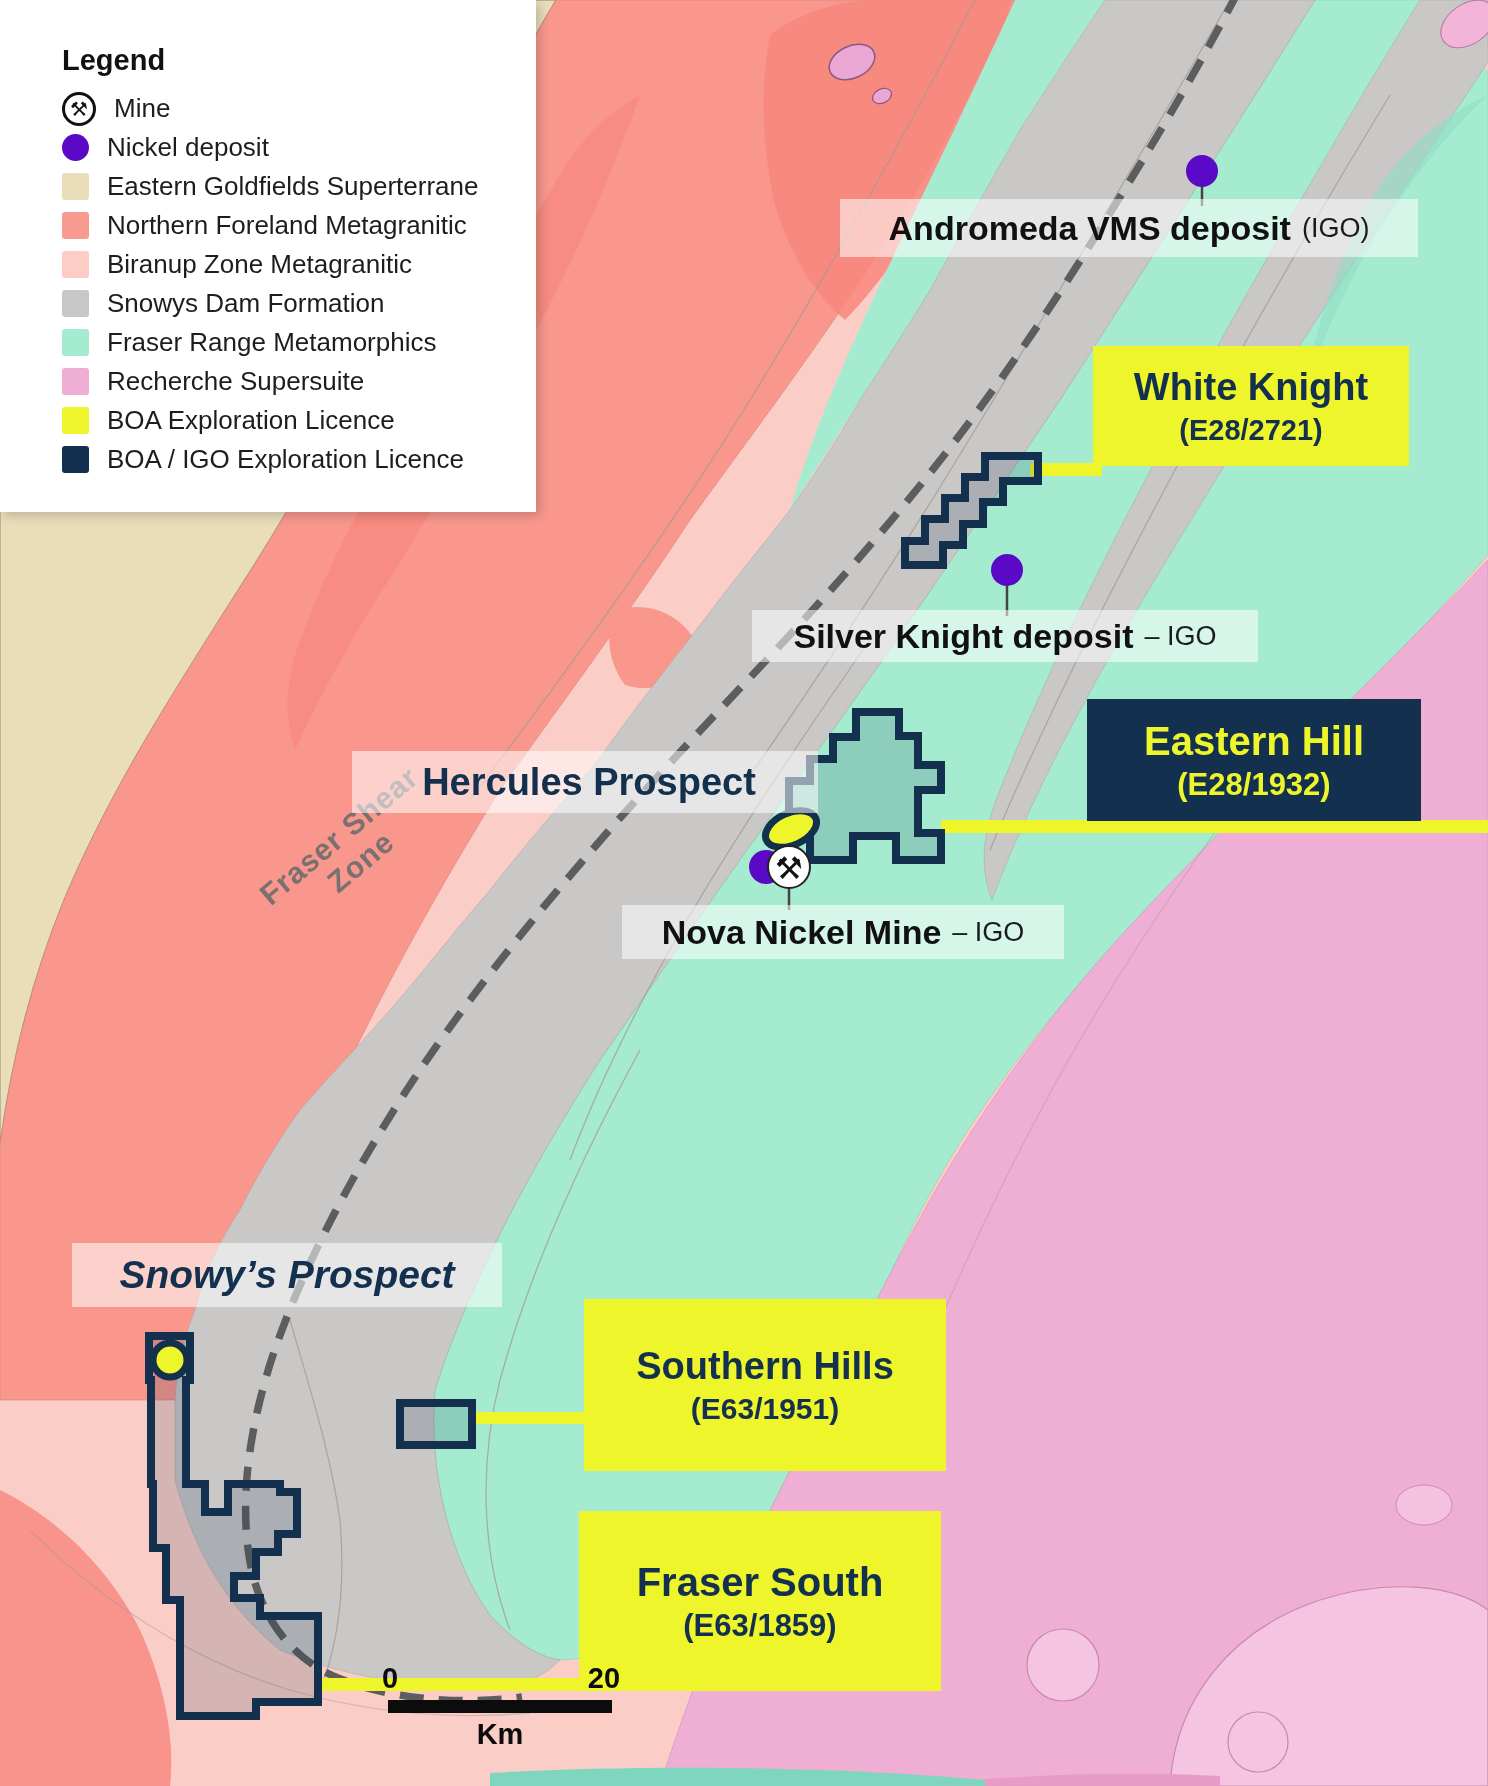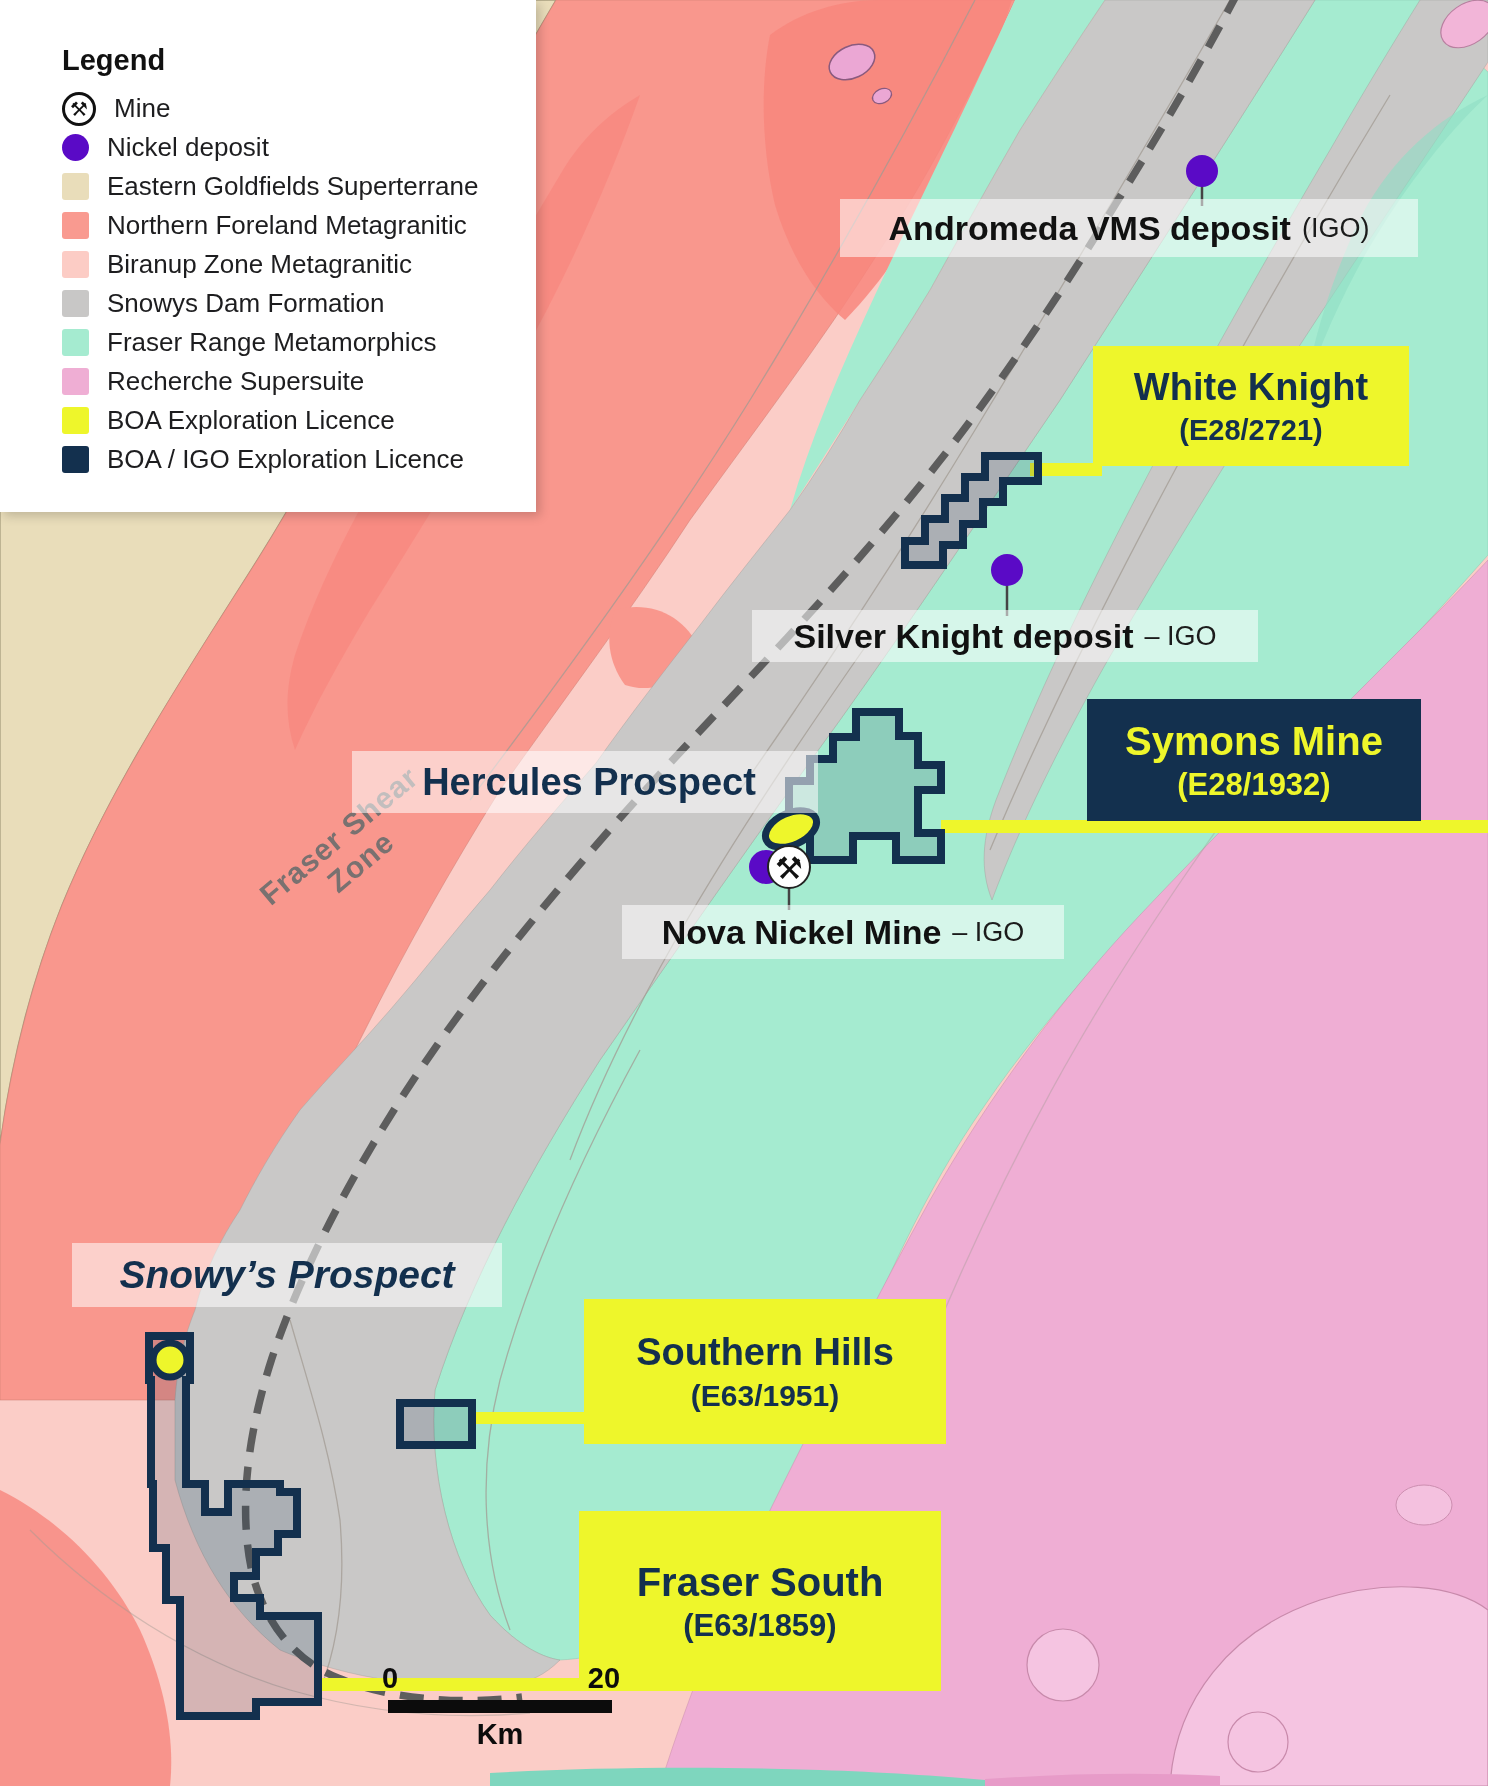--- a/index.html
+++ b/index.html
@@ -222,34 +222,34 @@
   <div class="maplabel" style="left:736px;top:610px;width:506px;height:52px;">
     <span class="nm" style="font-size:34px;">Silver Knight deposit</span>
     <span class="sfx" style="font-size:27px;">– IGO</span>
   </div>
 
   <div class="maplabel navytext" style="left:336px;top:751px;width:458px;height:62px;padding-left:8px;">
     <span class="nm" style="font-size:38px;">Hercules Prospect</span>
   </div>
 
   <div class="tenement-box navy-box" style="left: 1087px; top: 699px; width: 334px; height: 122px; background-color: rgb(19, 48, 78);">
-    <div class="t1" style="font-size:40px;">Symons Mine</div>
+    <div class="t1" style="font-size:40px;">Eastern Hill</div>
     <div class="t2" style="font-size:31px;">(E28/1932)</div>
   </div>
 
   <div class="maplabel" style="left:606px;top:905px;width:442px;height:54px;">
     <span class="nm" style="font-size:34px;">Nova Nickel Mine</span>
     <span class="sfx" style="font-size:27px;">– IGO</span>
   </div>
 
   <div class="maplabel navytext" style="left:56px;top:1243px;width:430px;height:64px;">
     <span class="nm" style="font-size:39px;font-style:italic;">Snowy’s Prospect</span>
   </div>
 
-  <div class="tenement-box yellow-box" style="left: 584px; top: 1299px; width: 362px; height: 145px; background-color: rgb(238, 246, 43);">
+  <div class="tenement-box yellow-box" style="left: 584px; top: 1299px; width: 362px; height: 172px; background-color: rgb(238, 246, 43);">
     <div class="t1" style="font-size:38px;">Southern Hills</div>
     <div class="t2" style="font-size:30px;">(E63/1951)</div>
   </div>
 
   <div class="tenement-box yellow-box" style="left: 579px; top: 1511px; width: 362px; height: 180px; background-color: rgb(238, 246, 43);">
     <div class="t1" style="font-size:40px;">Fraser South</div>
     <div class="t2" style="font-size:31px;">(E63/1859)</div>
   </div>
 
   <div class="shear-label" style="left:220px;top:815px;width:260px;">Fraser Shear Zone</div>

